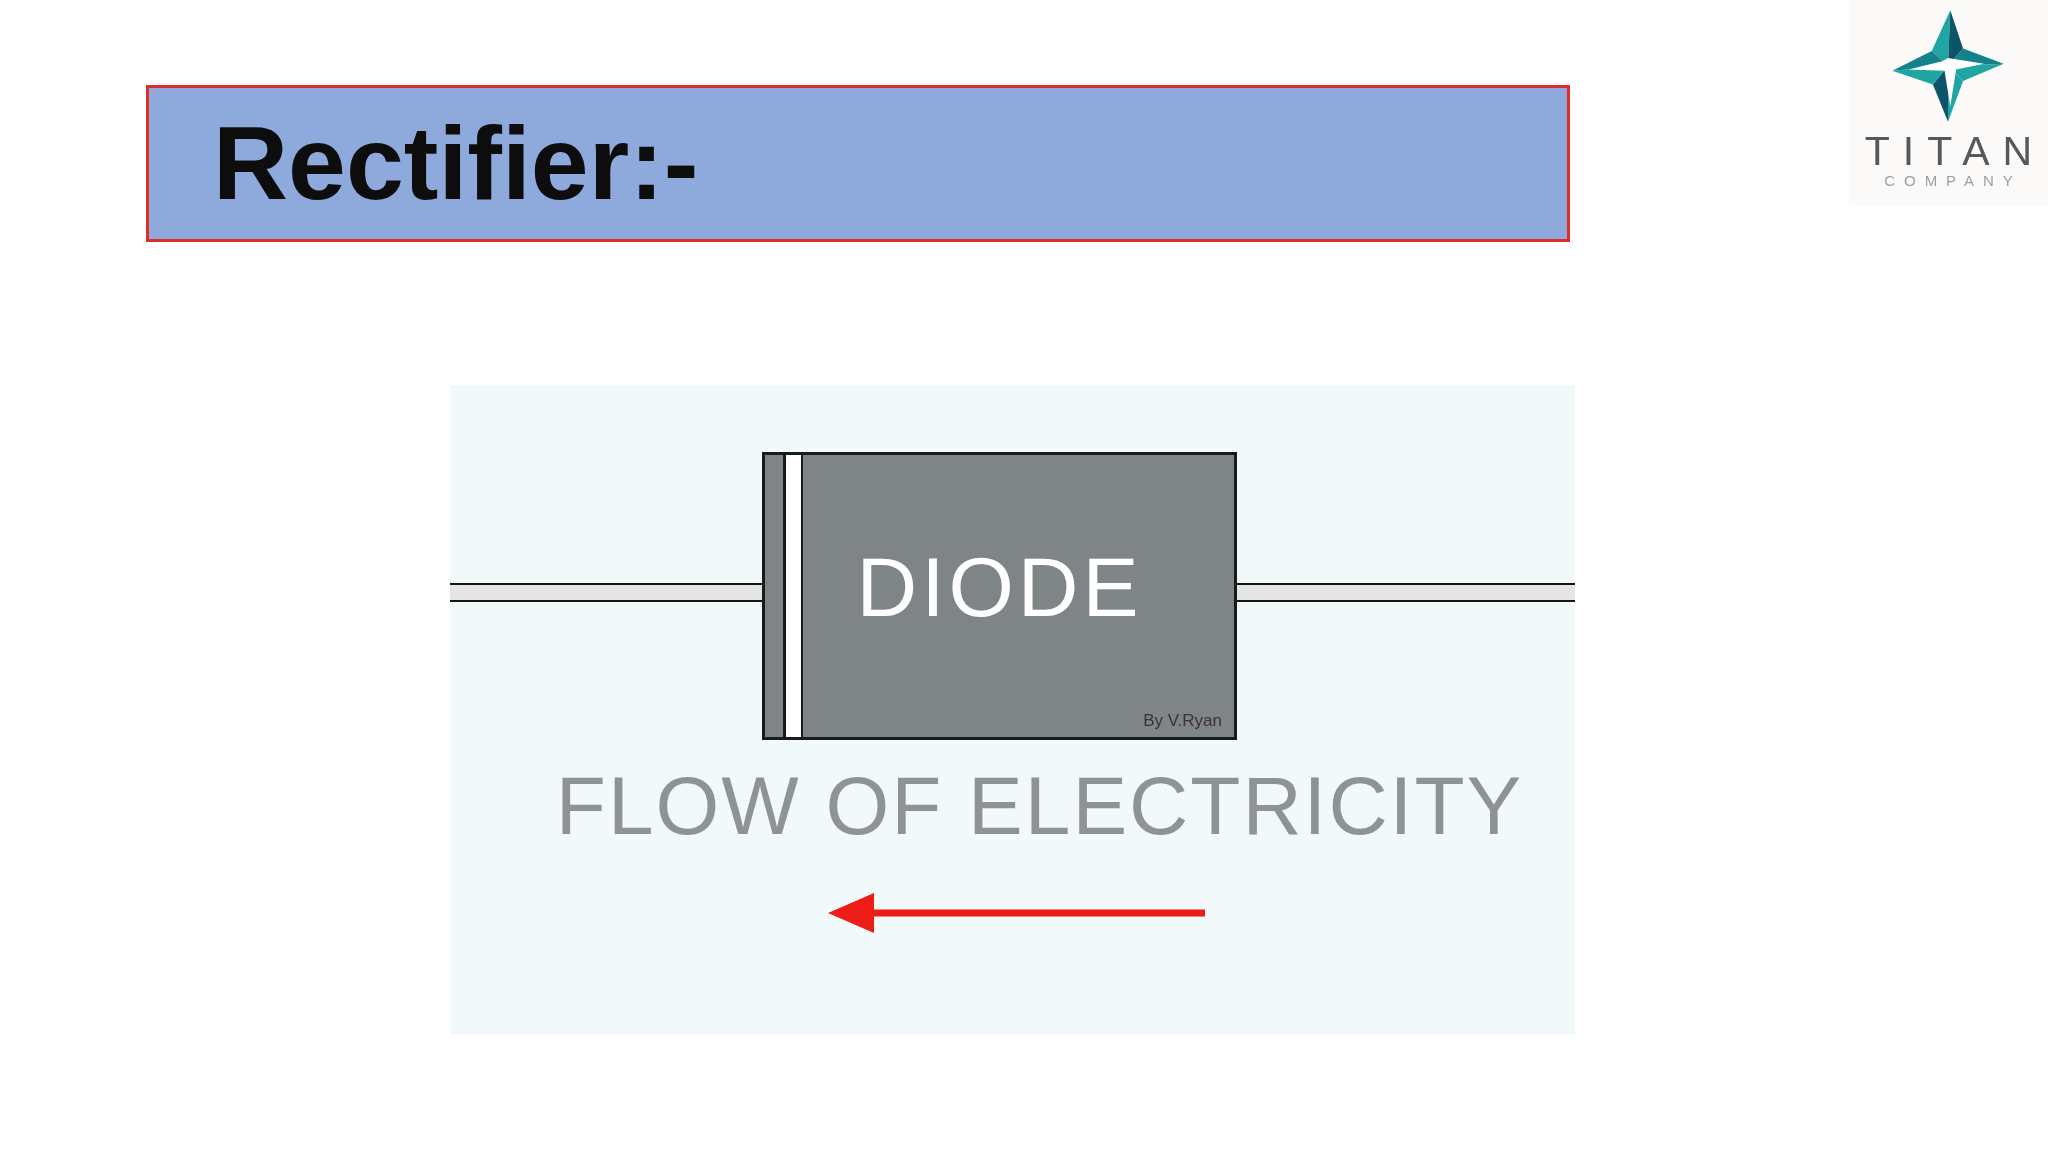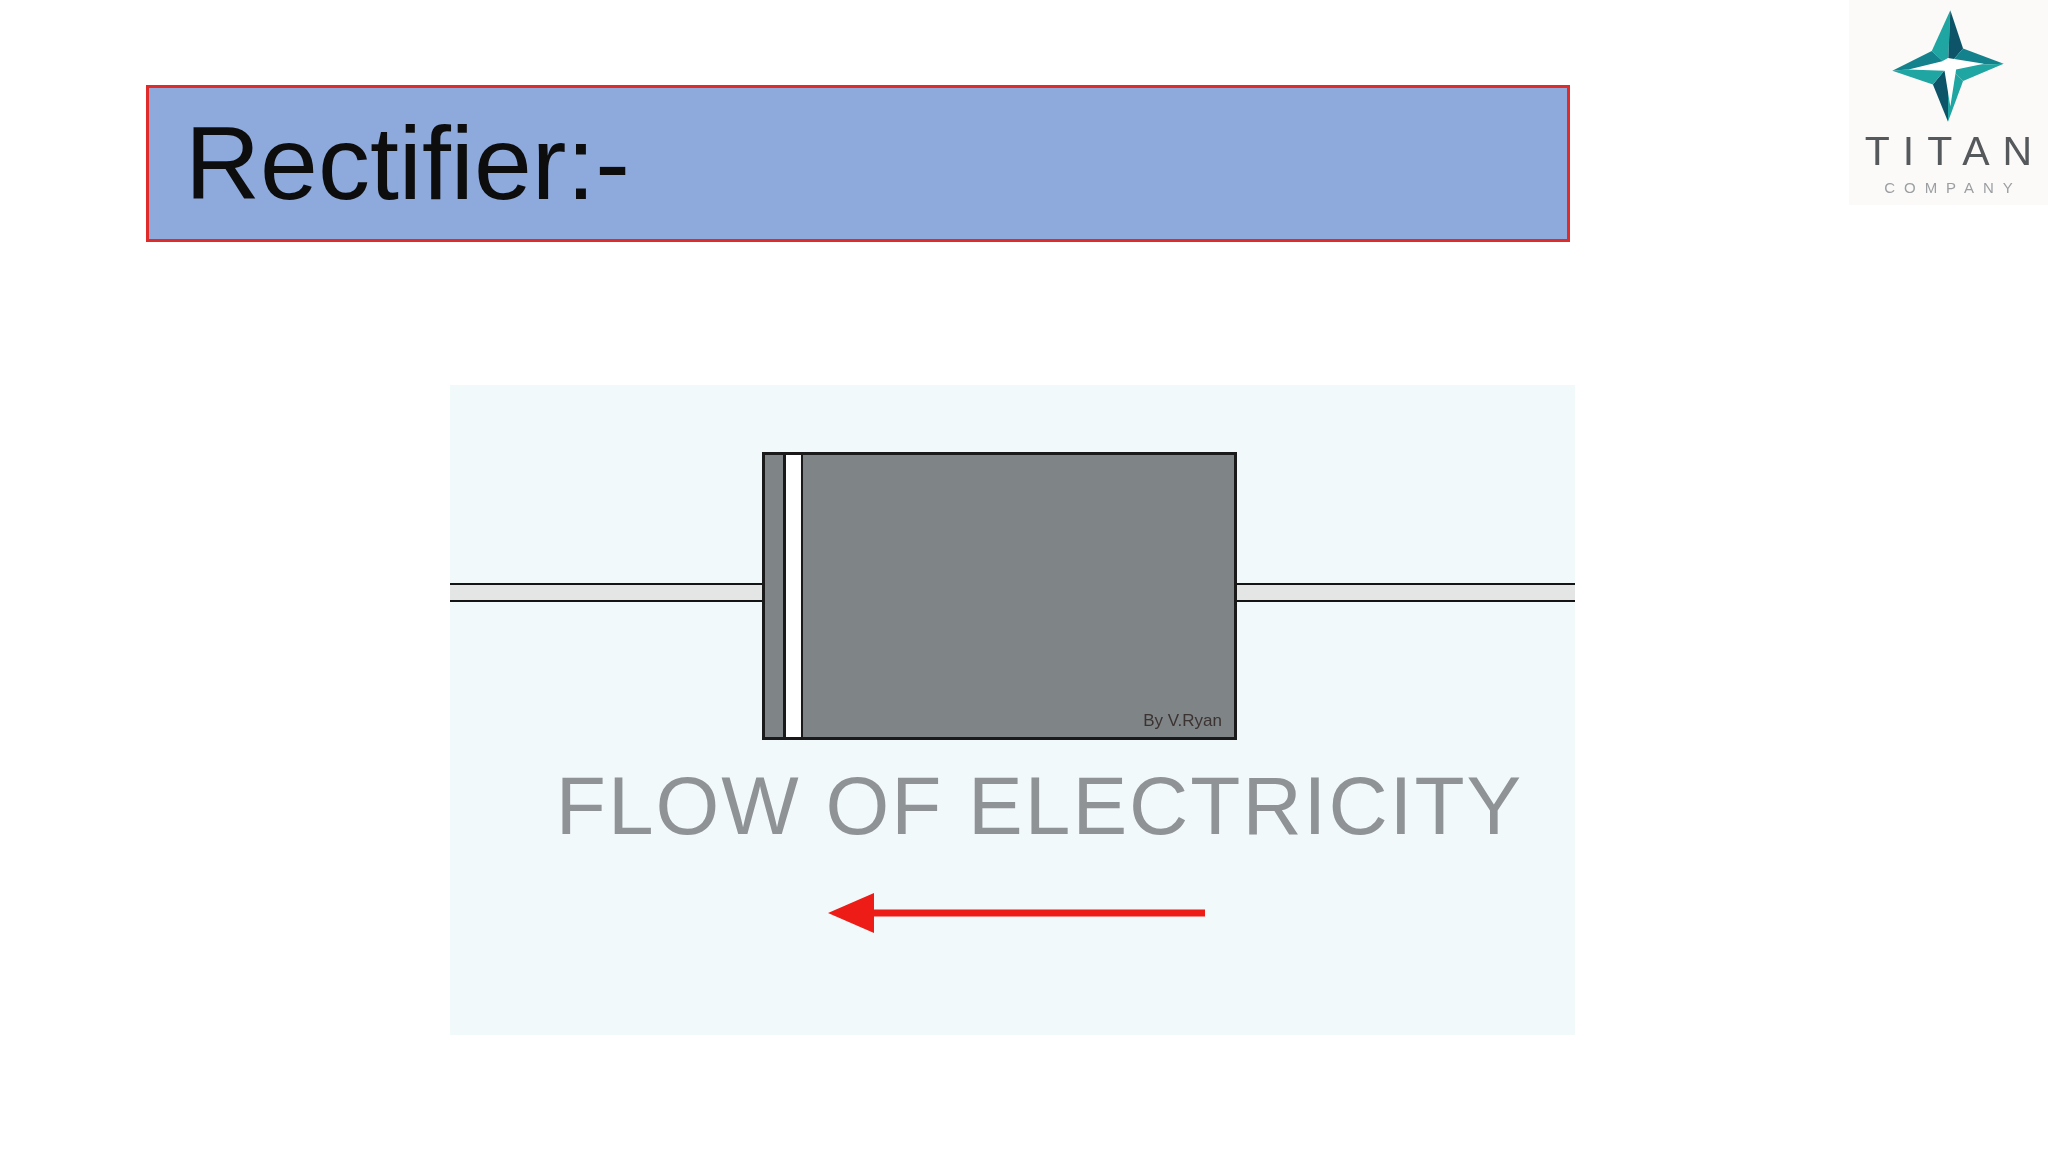--- a/index.html
+++ b/index.html
@@ -17,43 +17,43 @@
     position:absolute;
     left:146px;top:85px;
     width:1418px;height:151px;
     background:var(--title-fill,#8ea9db);
     border:3px solid var(--title-border,#e02b2b);
     display:flex;align-items:center;
   }
   .title-text{
     font-size:104px;
     color:#0d0d0d;
-    padding-left:36px;
+    padding-left:64px;
     letter-spacing:0px;
-    font-weight:400;
+    font-weight:700;
   }
 
   
   .logo{
     position:absolute;
     left:1849px;top:0px;width:199px;height:205px;
     background:#fbfaf8;
     text-align:center;
   }
   .logo-star{
     position:absolute;left:41px;top:6px;width:116px;height:120px;
   }
   .logo-brand{
     position:absolute;left:0;top:128px;width:100%;
     font-size:41px;color:#55595c;
     letter-spacing:13px;text-indent:13px;
     font-weight:500;
   }
   .logo-sub{
-    position:absolute;left:0;top:179px;width:100%;
+    position:absolute;left:0;top:172px;width:100%;
     font-size:15px;color:#9b9fa2;
     letter-spacing:9px;text-indent:9px;
     font-weight:400;
   }
 
   
   .diagram{
     position:absolute;
     left:450px;top:385px;width:1125px;height:650px;
     background:var(--diagram-bg,#f1f9fb);
@@ -131,20 +131,21 @@
     <div class="logo-sub">COMPANY</div>
   </div>
 
   <div class="diagram">
 
     <div class="wire wire-left"></div>
     <div class="wire wire-right"></div>
 
     <div class="diode-body">
       <div class="cathode-band"></div>
+      <div class="diode-label">DIODE</div>
       <div class="diode-credit">By V.Ryan</div>
     </div>
 
     <div class="flow-caption">FLOW OF ELECTRICITY</div>
 
     <svg class="flow-arrow" width="377" height="40" viewBox="0 0 377 40" xmlns="http://www.w3.org/2000/svg">
       <polygon points="0,20 46,0 46,40" fill="#ee1c16"></polygon>
       <rect x="44" y="16.5" width="333" height="7" fill="#ee1c16"></rect>
     </svg>
 

